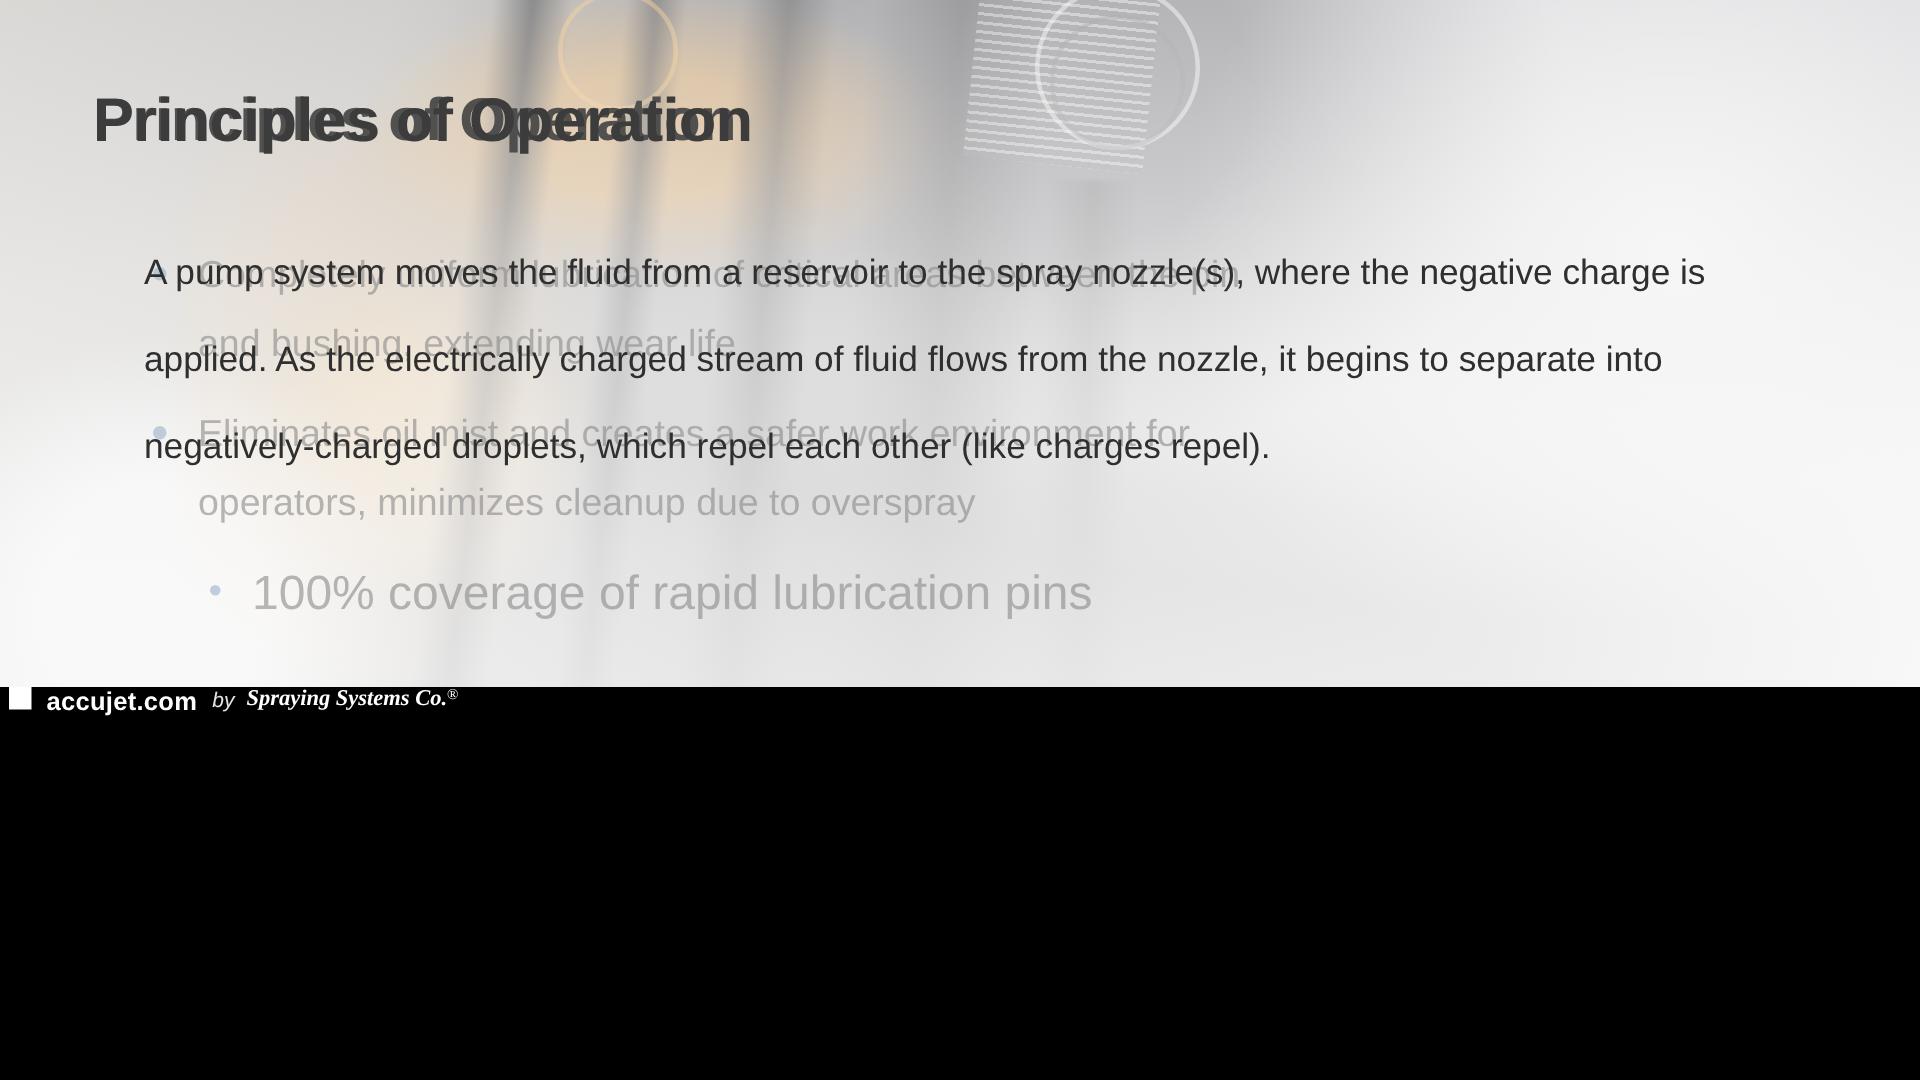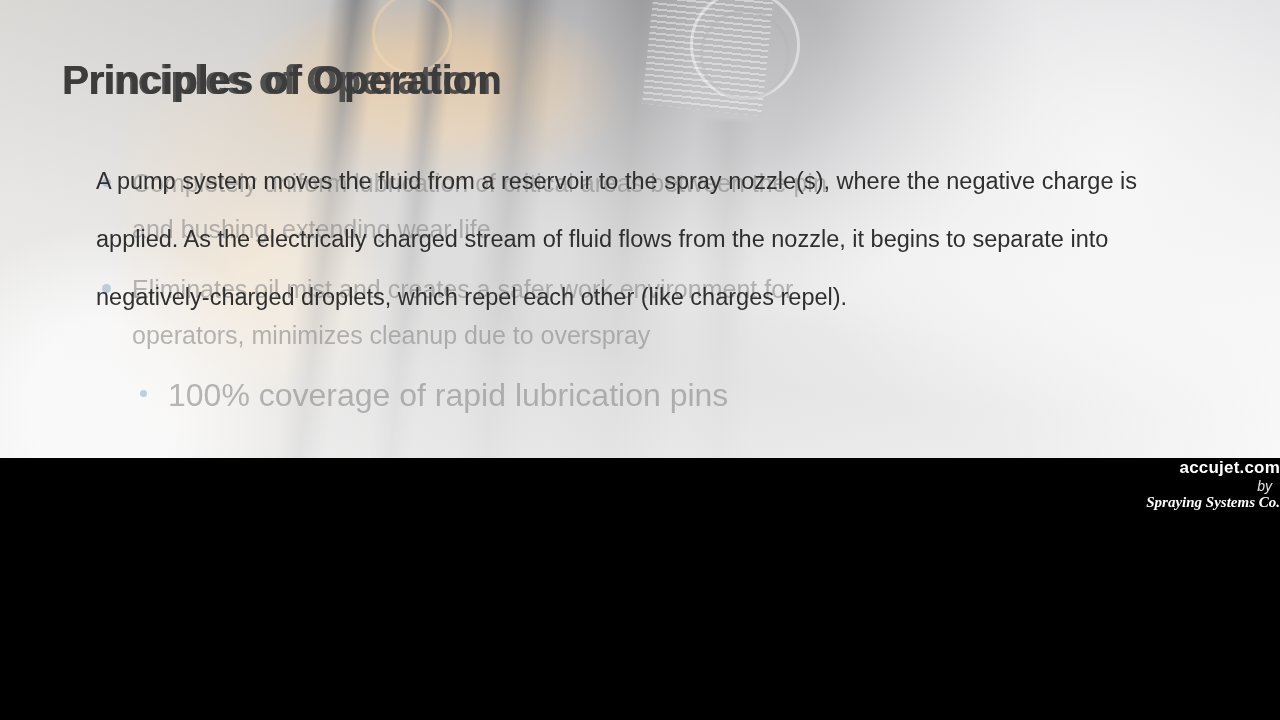--- a/index.html
+++ b/index.html
@@ -167,23 +167,22 @@
 
   
   .footer {
     position: absolute;
     left: 0;
     bottom: 0;
     width: 1280px;
     height: 54px;
     background: #000;
     display: flex;
-    align-items: flex-end;
-    padding-left: 22px;
-    flex-direction: column;
+    align-items: flex-start;
+    padding-left: 6px;
   }
   .footer .sq {
     width: 15px;
     height: 15px;
     background: #fff;
     margin-right: 10px;
   }
   .footer .site {
     color: #fff;
     font-size: 17px;

